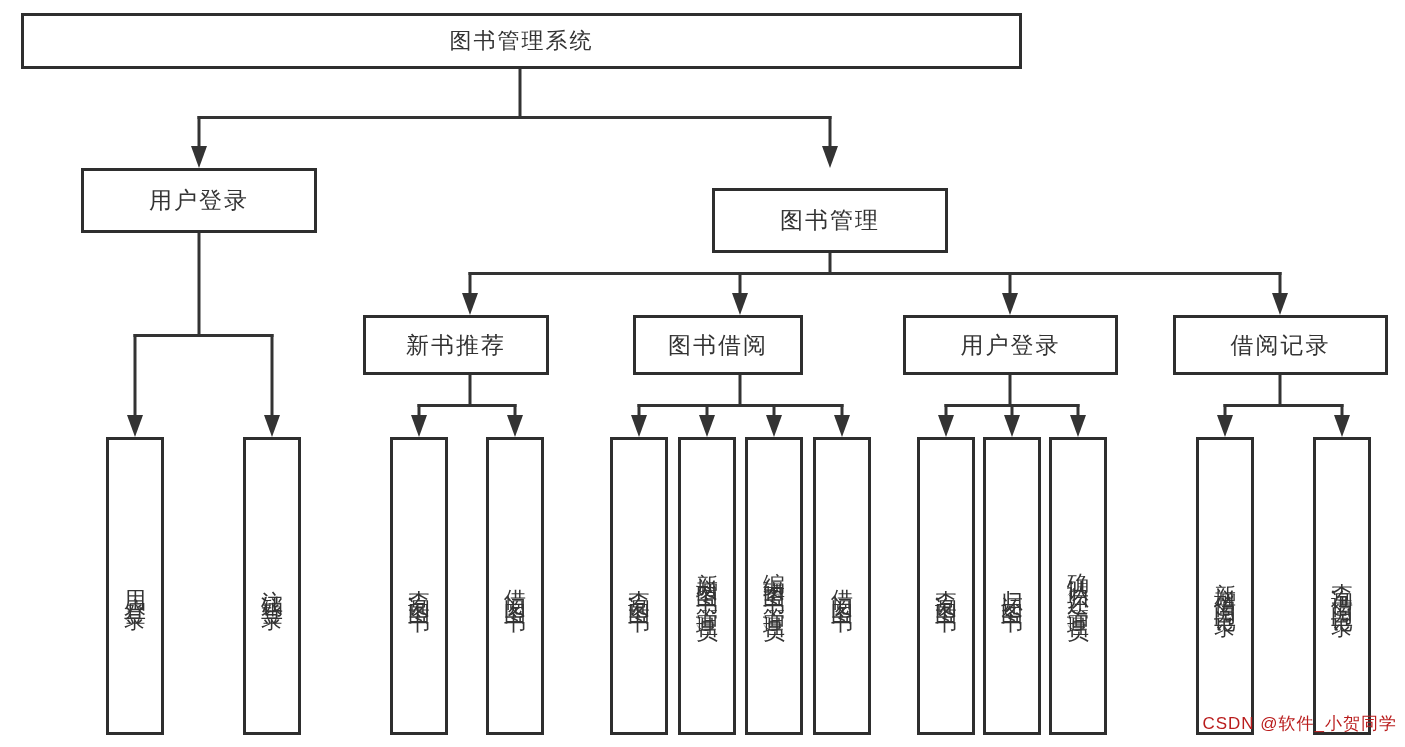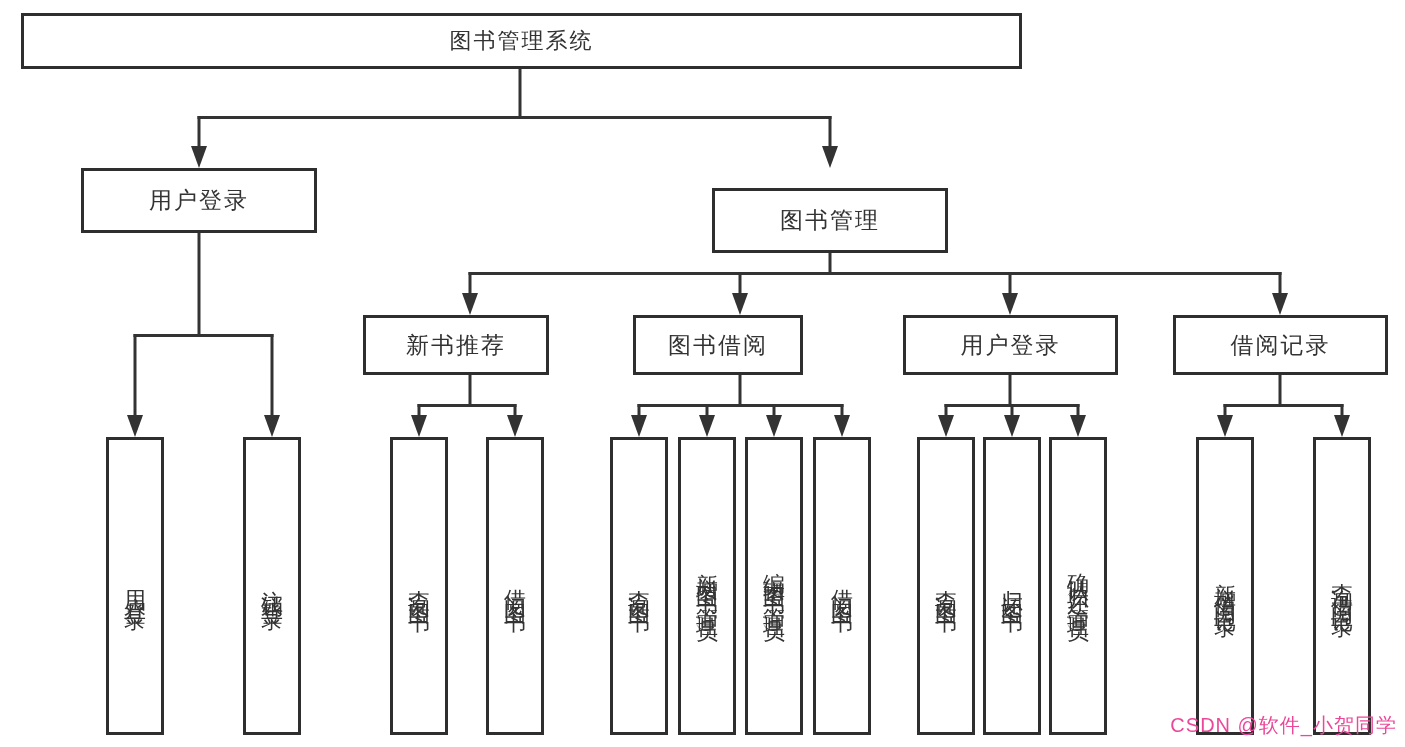--- a/index.html
+++ b/index.html
@@ -38,22 +38,22 @@
     writing-mode: vertical-rl;
     text-orientation: mixed;
     font-size: 22px;
     letter-spacing: 7px;
     line-height: 1;
   }
   .watermark {
     position: absolute;
     top: 712px;
     right: 8px;
-    font-size: 20px;
-    color: #ec4899;
+    font-size: 17px;
+    color: #b91c1c;
     z-index: 3;
     white-space: nowrap;
     letter-spacing: 1px;
   }
   svg line { stroke: #333333; stroke-width: 3; }
   svg polygon { fill: #333333; }
 </style>
 </head>
 <body>
 

